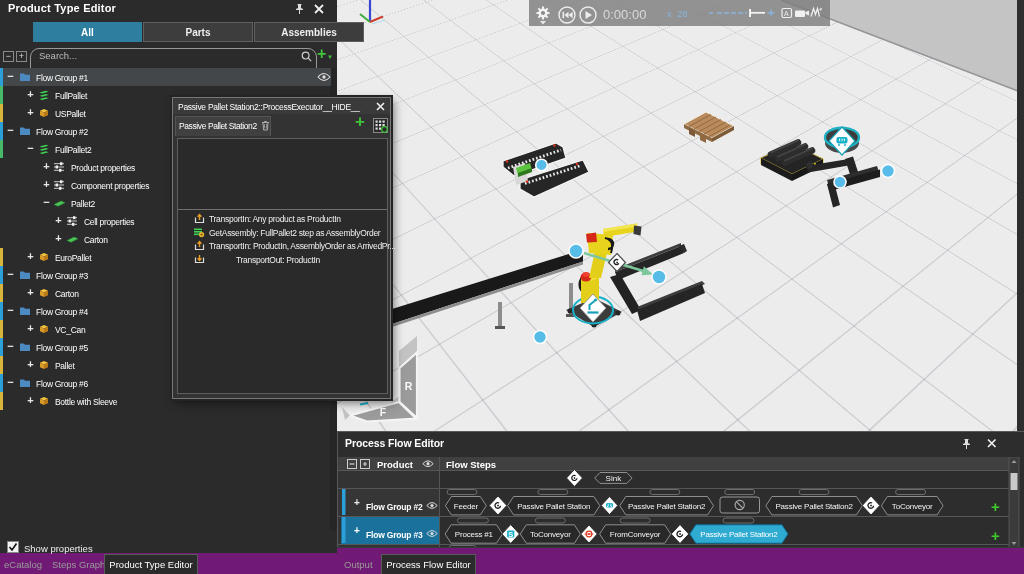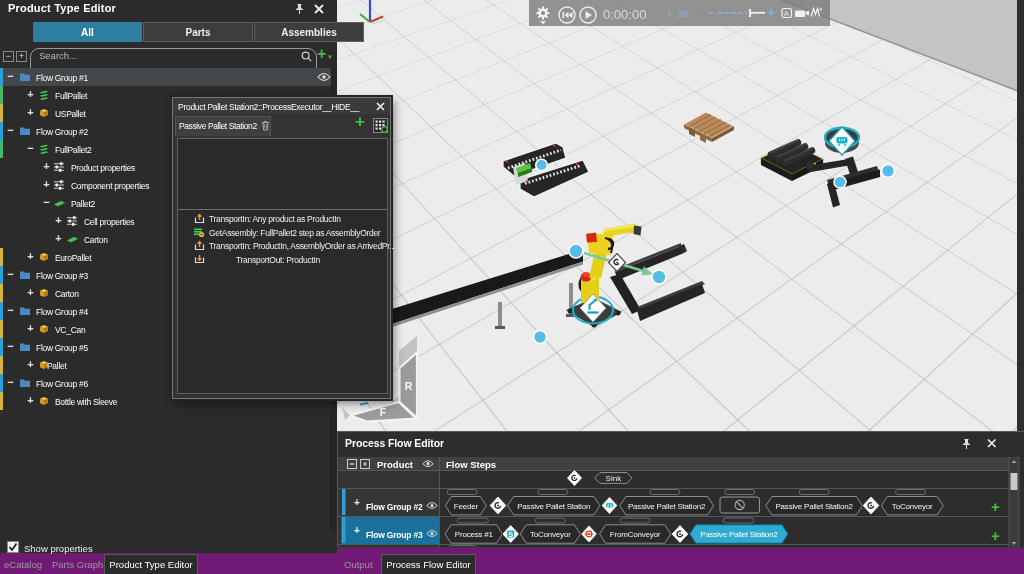--- a/index.html
+++ b/index.html
@@ -374,21 +374,21 @@
       <rect x="111" y="113.5" width="27" height="5" rx="2.5" fill="none" stroke="#6e6e6e"></rect>
 
       <rect x="671" y="25" width="10" height="91" fill="#3b3b3b" stroke="#555" stroke-width="1"></rect>
       <path d="M673.5 31l2.5-3 2.5 3z" fill="#999"></path>
       <path d="M673.5 110l2.5 3 2.5-3z" fill="#999"></path>
       <rect x="672.5" y="41" width="7" height="17" fill="#c9c9c9"></rect>
     </svg>
   </div>
   <div id="strip" class="abs">
     <div class="btab" style="left:4px;">eCatalog</div>
-    <div class="btab" style="left:52px;">Parts Graph</div>
+    <div class="btab" style="left:52px;">Steps Graph</div>
     <div class="btabsel" style="left:104px;width:94px;">Product Type Editor</div>
     <div class="btab" style="left:344px;">Output</div>
     <div class="btabsel" style="left:381px;width:95px;">Process Flow Editor</div>
   </div>
   <div id="lp" class="abs">
     <div class="abs title">Product Type Editor</div>
     <svg class="abs" style="left:293px;top:3px" width="36" height="12" viewBox="0 0 36 12">
       <path d="M4 1h5l-1 1v3l2 1v1H7v4h-1V7H3V6l2-1V2z" fill="#ddd"></path>
       <path d="M22 2l8 8M30 2l-8 8" stroke="#eee" stroke-width="1.8"></path>
     </svg>
@@ -573,21 +573,21 @@
         <div class="lbl" style="left:36px;">Flow Group #5</div>
       </div>
       <div class="row" style="top:288px;">
           <div class="bar" style="background:#d8b43c"></div>
         <div class="exp" style="left:25px;">+</div>
         <svg class="ic" style="left:38px" width="12" height="12" viewBox="0 0 12 12">
             <path d="M2 3.8L6 2l4 1.8L6 5.6z" fill="#f6c33c"></path>
             <path d="M2 3.8v4.4L6 10V5.6z" fill="#d89b28"></path>
             <path d="M10 3.8v4.4L6 10V5.6z" fill="#b87d1a"></path>
           </svg>
-        <div class="lbl" style="left:47px;">Pallet</div>
+        <div class="lbl" style="left:55px;">Pallet</div>
       </div>
       <div class="row" style="top:306px;">
           <div class="bar" style="background:#2d9fd8"></div>
         <div class="exp" style="left:5px;">−</div>
         <svg class="ic" style="left:19px" width="12" height="12" viewBox="0 0 12 12">
             <path d="M1 2.5h4l1 1.2h5V10H1z" fill="#4e8ac2"></path>
           </svg>
         <div class="lbl" style="left:36px;">Flow Group #6</div>
       </div>
       <div class="row" style="top:324px;">
@@ -602,21 +602,21 @@
       </div>
     </div>
     <svg class="abs" style="left:7px;top:541px" width="12" height="12" viewBox="0 0 12 12">
       <rect x="0.5" y="0.5" width="11" height="11" fill="#f2f2f2" stroke="#888"></rect>
       <path d="M2.5 6l2.5 3L9.5 2.5" fill="none" stroke="#111" stroke-width="1.6"></path>
     </svg>
     <div class="abs" style="left:24px;top:543px;font-size:9.5px;color:#eee;">Show properties</div>
   </div>
   <div id="dlg" class="abs">
     <div class="abs" style="left:0;top:0;width:100%;height:16px;background:#3a3a3a;"></div>
-    <div class="abs" style="left:5px;top:3.5px;font-size:8.5px;letter-spacing:-0.28px;color:#fff;white-space:nowrap;">Product Pallet Station2::ProcessExecutor__HIDE__</div>
+    <div class="abs" style="left:5px;top:3.5px;font-size:8.5px;letter-spacing:-0.28px;color:#fff;white-space:nowrap;">Passive Pallet Station2::ProcessExecutor__HIDE__</div>
     <svg class="abs" style="left:203px;top:4px" width="9" height="9" viewBox="0 0 9 9">
         <path d="M1 1l7 7M8 1l-7 7" stroke="#eee" stroke-width="1.6"></path>
       </svg>
     <div class="abs" style="left:2px;top:18px;width:96px;height:20px;background:#404040;border:1px solid #555;border-bottom:none;box-sizing:border-box;"></div>
     <div class="abs" style="left:6px;top:23px;font-size:8.5px;letter-spacing:-0.4px;color:#fff;white-space:nowrap;">Passive Pallet Station2</div>
     <svg class="abs" style="left:88px;top:22px" width="9" height="11" viewBox="0 0 9 11">
         <path d="M1 2.5h7M3.5 2.5v-1h2v1M2 2.5l.6 7.5h3.8l.6-7.5" fill="none" stroke="#aaa" stroke-width="1"></path>
         <path d="M3.4 4v4.5M5.6 4v4.5" stroke="#aaa" stroke-width=".8"></path>
       </svg>
     <div class="abs" style="left:182px;top:14px;font-size:17px;color:#3fc43a;font-weight:bold;">+</div>

